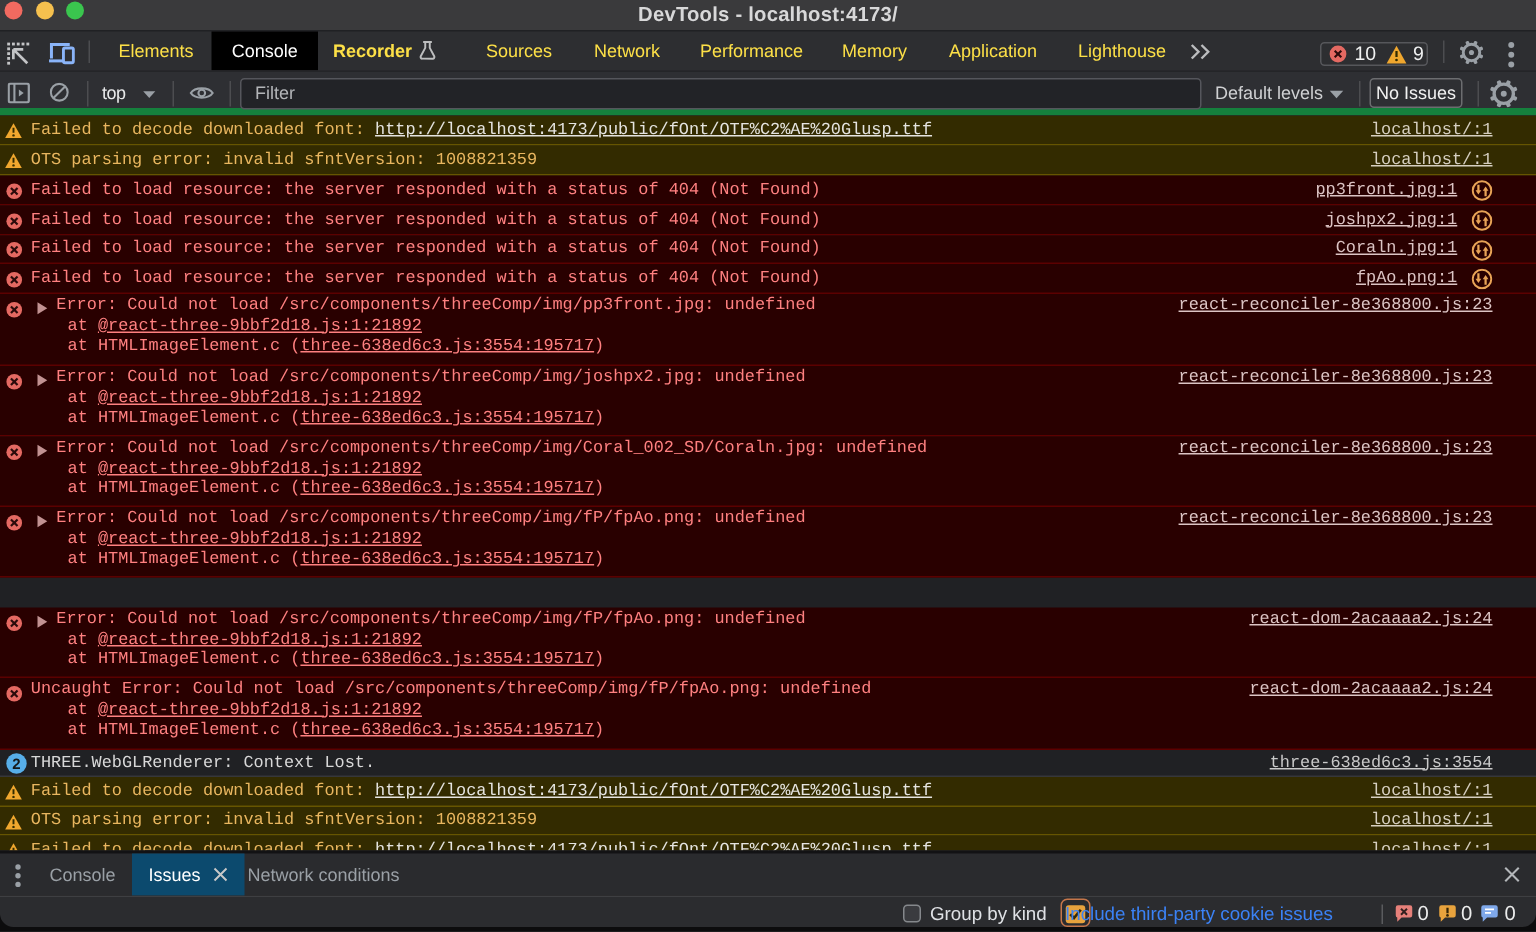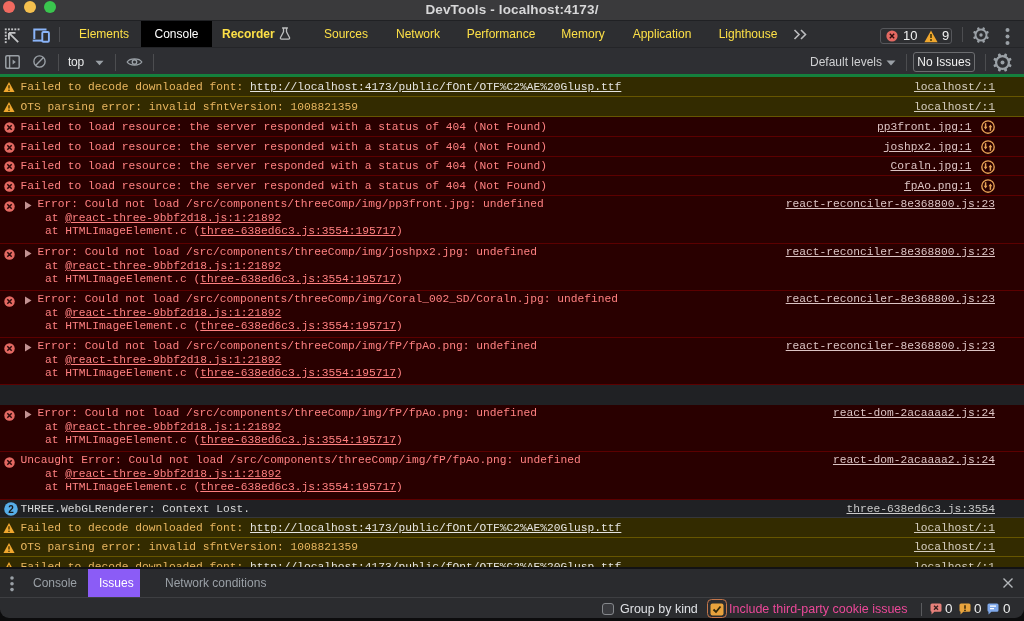--- a/index.html
+++ b/index.html
@@ -9,21 +9,21 @@
 .mono { font-family:"Liberation Mono", monospace; font-size:11.25px; white-space:pre; }
 
 #titlebar { position:absolute; left:0; top:0; width:1024px; height:20px; background:#3a3a3c; }
 #titlebar .title { position:absolute; left:0; right:0; top:1.5px; text-align:center; color:#d8d8d9; font-size:13.5px; font-weight:bold; letter-spacing:0.15px; }
 .light { position:absolute; top:1px; width:12px; height:12px; border-radius:50%; }
 
 #tabbar { position:absolute; left:0; top:20px; width:1024px; height:27px; background:#2d2e31; border-top:1px solid #202124; }
 .tab { position:absolute; top:0; height:26px; line-height:26px; color:#fde047; font-size:12px; text-align:center; }
 .vsep { position:absolute; width:1px; background:#4c4d50; }
 
-#toolbar { position:absolute; left:0; top:47px; width:1024px; height:30px; background:#2e2f33; border-top:1px solid #242528; border-bottom:3px solid #15803d; }
+#toolbar { position:absolute; left:0; top:47px; width:1024px; height:30px; background:#2e2f33; border-top:1px solid #242528; border-bottom:5px solid #15803d; }
 #filter { position:absolute; left:160px; top:3.5px; width:641px; height:21px; background:#222327; border:1px solid #55565c; border-radius:3px; color:#b3b5b8; font-size:12px; line-height:19px; padding-left:9px; }
 
 #console { position:absolute; left:0; top:77px; width:1024px; height:490px; background:#202124; overflow:hidden; }
 .row { position:absolute; left:0; width:1024px; display:flex; align-items:center; }
 .warn { background:#332b00; border-bottom:1px solid #665500; color:#e9b65f; }
 .err  { background:#290000; border-bottom:1px solid #5c0000; color:#ff8080; }
 .norm { background:#202124; border-bottom:1px solid #36373a; color:#d8d8d8; }
 .block { position:absolute; left:0; width:1024px; background:#290000; border-bottom:1px solid #5c0000; color:#ff8080; }
 .bl { position:absolute; left:0; width:1024px; line-height:13px; }
 .rlink { position:absolute; right:29px; text-decoration:underline; }
@@ -131,20 +131,21 @@
   <div class="abs" style="left:68px; top:7px; color:#e8e9ea; font-size:12px; letter-spacing:-0.3px;">top</div>
   <svg class="icon" style="left:95px; top:11.5px;" width="9" height="6" viewBox="0 0 10 6">
       <path d="M0.5 0.5 L9.5 0.5 L5 5.5 Z" fill="#9aa0a6"></path>
     </svg>
   <div class="vsep" style="left:115px; top:6px; height:17px;"></div>
   <svg class="icon" style="left:126px; top:8px;" width="17" height="12" viewBox="0 0 19 14">
     <path d="M1 7 C4 2.2 15 2.2 18 7 C15 11.8 4 11.8 1 7 Z" fill="none" stroke="#9aa0a6" stroke-width="1.6"></path>
     <circle cx="9.5" cy="7" r="2.6" fill="none" stroke="#9aa0a6" stroke-width="1.6"></circle>
   </svg>
   <div class="vsep" style="left:153px; top:6px; height:17px;"></div>
+  <div id="filter">Filter</div>
   <div class="abs" style="left:810px; top:7px; color:#cfd0d2; font-size:12px;">Default levels</div>
   <svg class="icon" style="left:886px; top:12px;" width="10" height="6" viewBox="0 0 10 6">
       <path d="M0.5 0.5 L9.5 0.5 L5 5.5 Z" fill="#9aa0a6"></path>
     </svg>
   <div class="vsep" style="left:906px; top:6px; height:17px;"></div>
   <div class="abs" style="left:913px; top:4px; width:62px; height:20px; border:1px solid #6c6d70; border-radius:3px; color:#f1f1f1; font-size:12px; text-align:center; line-height:19px;">No Issues</div>
   <div class="vsep" style="left:985px; top:6px; height:17px;"></div>
   <svg class="icon gear" style="left:992px; top:4px;" width="21" height="21" viewBox="0 0 18 18">
       <rect x="7.8" y="0.9" width="2.4" height="3.2" rx="0.8" fill="#9aa0a6" transform="rotate(22.5 9 9)"></rect>
       <rect x="7.8" y="0.9" width="2.4" height="3.2" rx="0.8" fill="#9aa0a6" transform="rotate(67.5 9 9)"></rect>
@@ -354,41 +355,41 @@
   </div>
 </div>
 
 <div id="drawer">
   <svg class="icon" style="left:8px; top:6px;" width="9" height="17" viewBox="0 0 9 17">
     <circle cx="4" cy="3" r="1.8" fill="#9aa0a6"></circle>
       <circle cx="4" cy="8.8" r="1.8" fill="#9aa0a6"></circle>
       <circle cx="4" cy="14.6" r="1.8" fill="#9aa0a6"></circle>
   </svg>
   <div class="dtab" style="left:33px;">Console</div>
-  <div class="dtab" style="left:88px; width:52px; background:#8b5cf6; color:#fff; text-align:left; padding-left:11px;">Issues
+  <div class="dtab" style="left:88px; width:75px; background:#0c4a6e; color:#fff; text-align:left; padding-left:11px;">Issues
     <svg width="10" height="10" viewBox="0 0 10 10" style="vertical-align:-1px; margin-left:5px;">
         <path d="M1 1 L9 9 M9 1 L1 9" stroke="#c8c8c8" stroke-width="1.3"></path>
       </svg>
   </div>
   <div class="dtab" style="left:165px;">Network conditions</div>
   <svg class="icon" style="left:1002px; top:8px;" width="12" height="12" viewBox="0 0 12 12">
       <path d="M1.5 1.5 L10.5 10.5 M10.5 1.5 L1.5 10.5" stroke="#b4b7ba" stroke-width="1.4"></path>
     </svg>
 </div>
 
 <div id="under"></div>
 <div id="statusbar">
   <div class="abs" style="left:602px; top:4.5px; width:12px; height:12px; border:1.5px solid #85888c; border-radius:3px; background:#3a3b3f;"></div>
   <div class="abs" style="left:620px; top:3.5px; color:#dfe1e5; font-size:12.5px;text-align:center;">Group by kind</div>
   <div class="abs" style="left:706.5px; top:1px; width:20px; height:18.5px; border:1.5px solid #c5764a; border-radius:4.5px;"></div>
   <svg class="icon" style="left:710px; top:5px;" width="14" height="13" viewBox="0 0 14 13">
     <rect x="0.5" y="0.5" width="13" height="12" rx="2" fill="#e8a33d"></rect>
     <path d="M3.5 6.5 L6 9 L10.5 3.5" fill="none" stroke="#33290a" stroke-width="1.8"></path>
   </svg>
-  <div class="abs" style="left:729px; top:3.5px; color:#ec4899; font-size:12.5px;">Include third-party cookie issues</div>
+  <div class="abs" style="left:710px; top:3.5px; color:#3b82f6; font-size:12.5px;">Include third-party cookie issues</div>
   <div class="vsep" style="left:921px; top:5px; height:13px; background:#5a5b5e;"></div>
   <svg class="icon" style="left:930px; top:5px;" width="12" height="12" viewBox="0 0 12 12">
     <path d="M2 0.5 h8 a1.5 1.5 0 0 1 1.5 1.5 v5.2 a1.5 1.5 0 0 1 -1.5 1.5 h-5.6 l-2.9 2.8 v-2.8 a1.5 1.5 0 0 1 -1 -1.5 v-5.2 a1.5 1.5 0 0 1 1.5 -1.5 z" fill="#e6807a"></path>
     <path d="M4 2.8 L8 6.8 M8 2.8 L4 6.8" stroke="#33201f" stroke-width="1.3"></path>
   </svg>
   <div class="abs" style="left:945px; top:2.5px; color:#eceded; font-size:13.5px;">0</div>
   <svg class="icon" style="left:959px; top:5px;" width="12" height="12" viewBox="0 0 12 12">
     <path d="M2 0.5 h8 a1.5 1.5 0 0 1 1.5 1.5 v5.2 a1.5 1.5 0 0 1 -1.5 1.5 h-5.6 l-2.9 2.8 v-2.8 a1.5 1.5 0 0 1 -1 -1.5 v-5.2 a1.5 1.5 0 0 1 1.5 -1.5 z" fill="#e8a33d"></path>
     <path d="M6 2.2 v3.6" stroke="#332508" stroke-width="1.5"></path>
       <circle cx="6" cy="7.3" r="0.9" fill="#332508"></circle>

